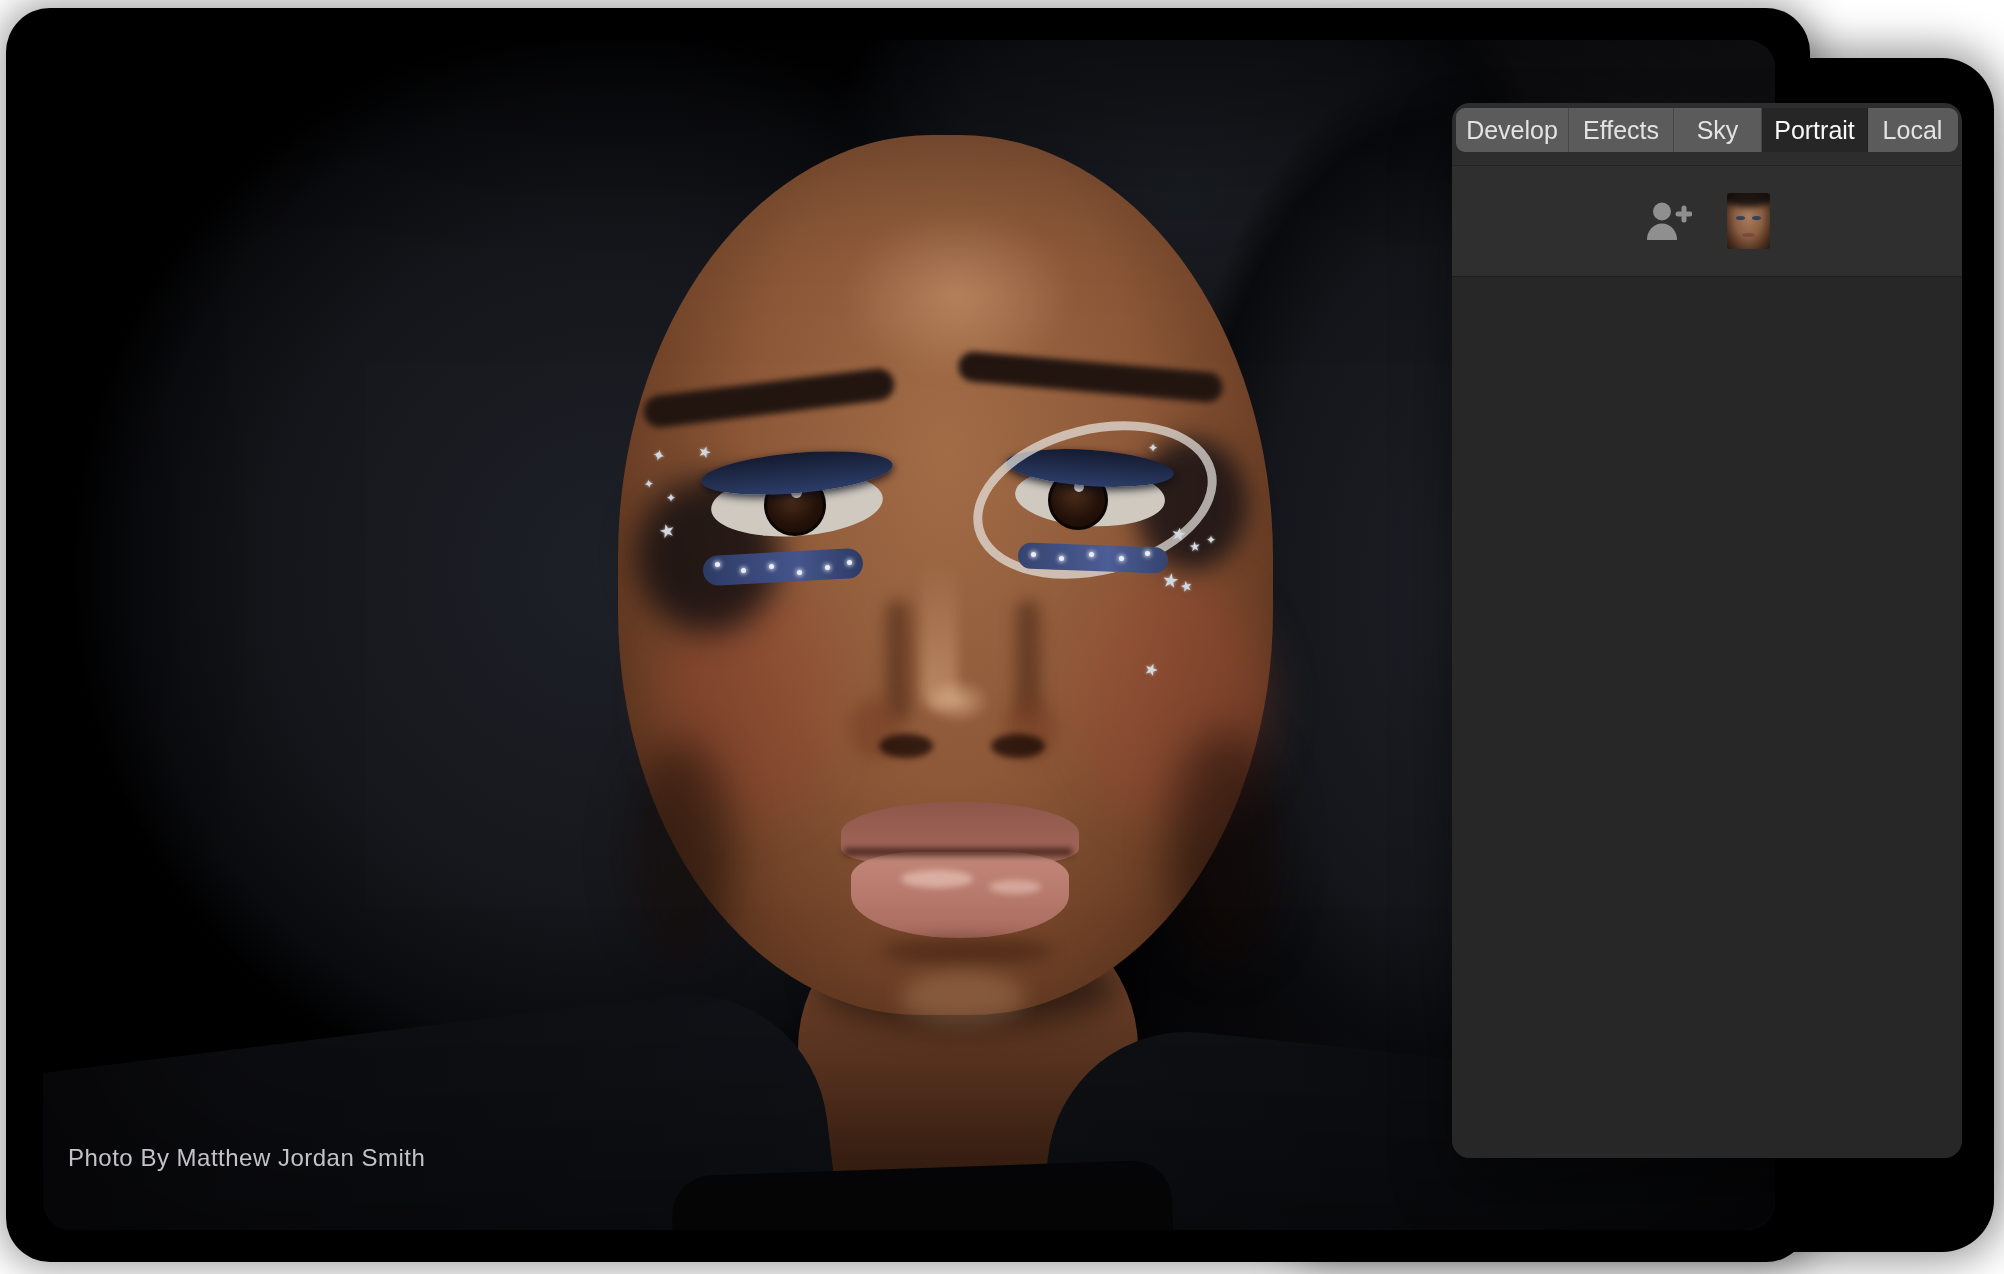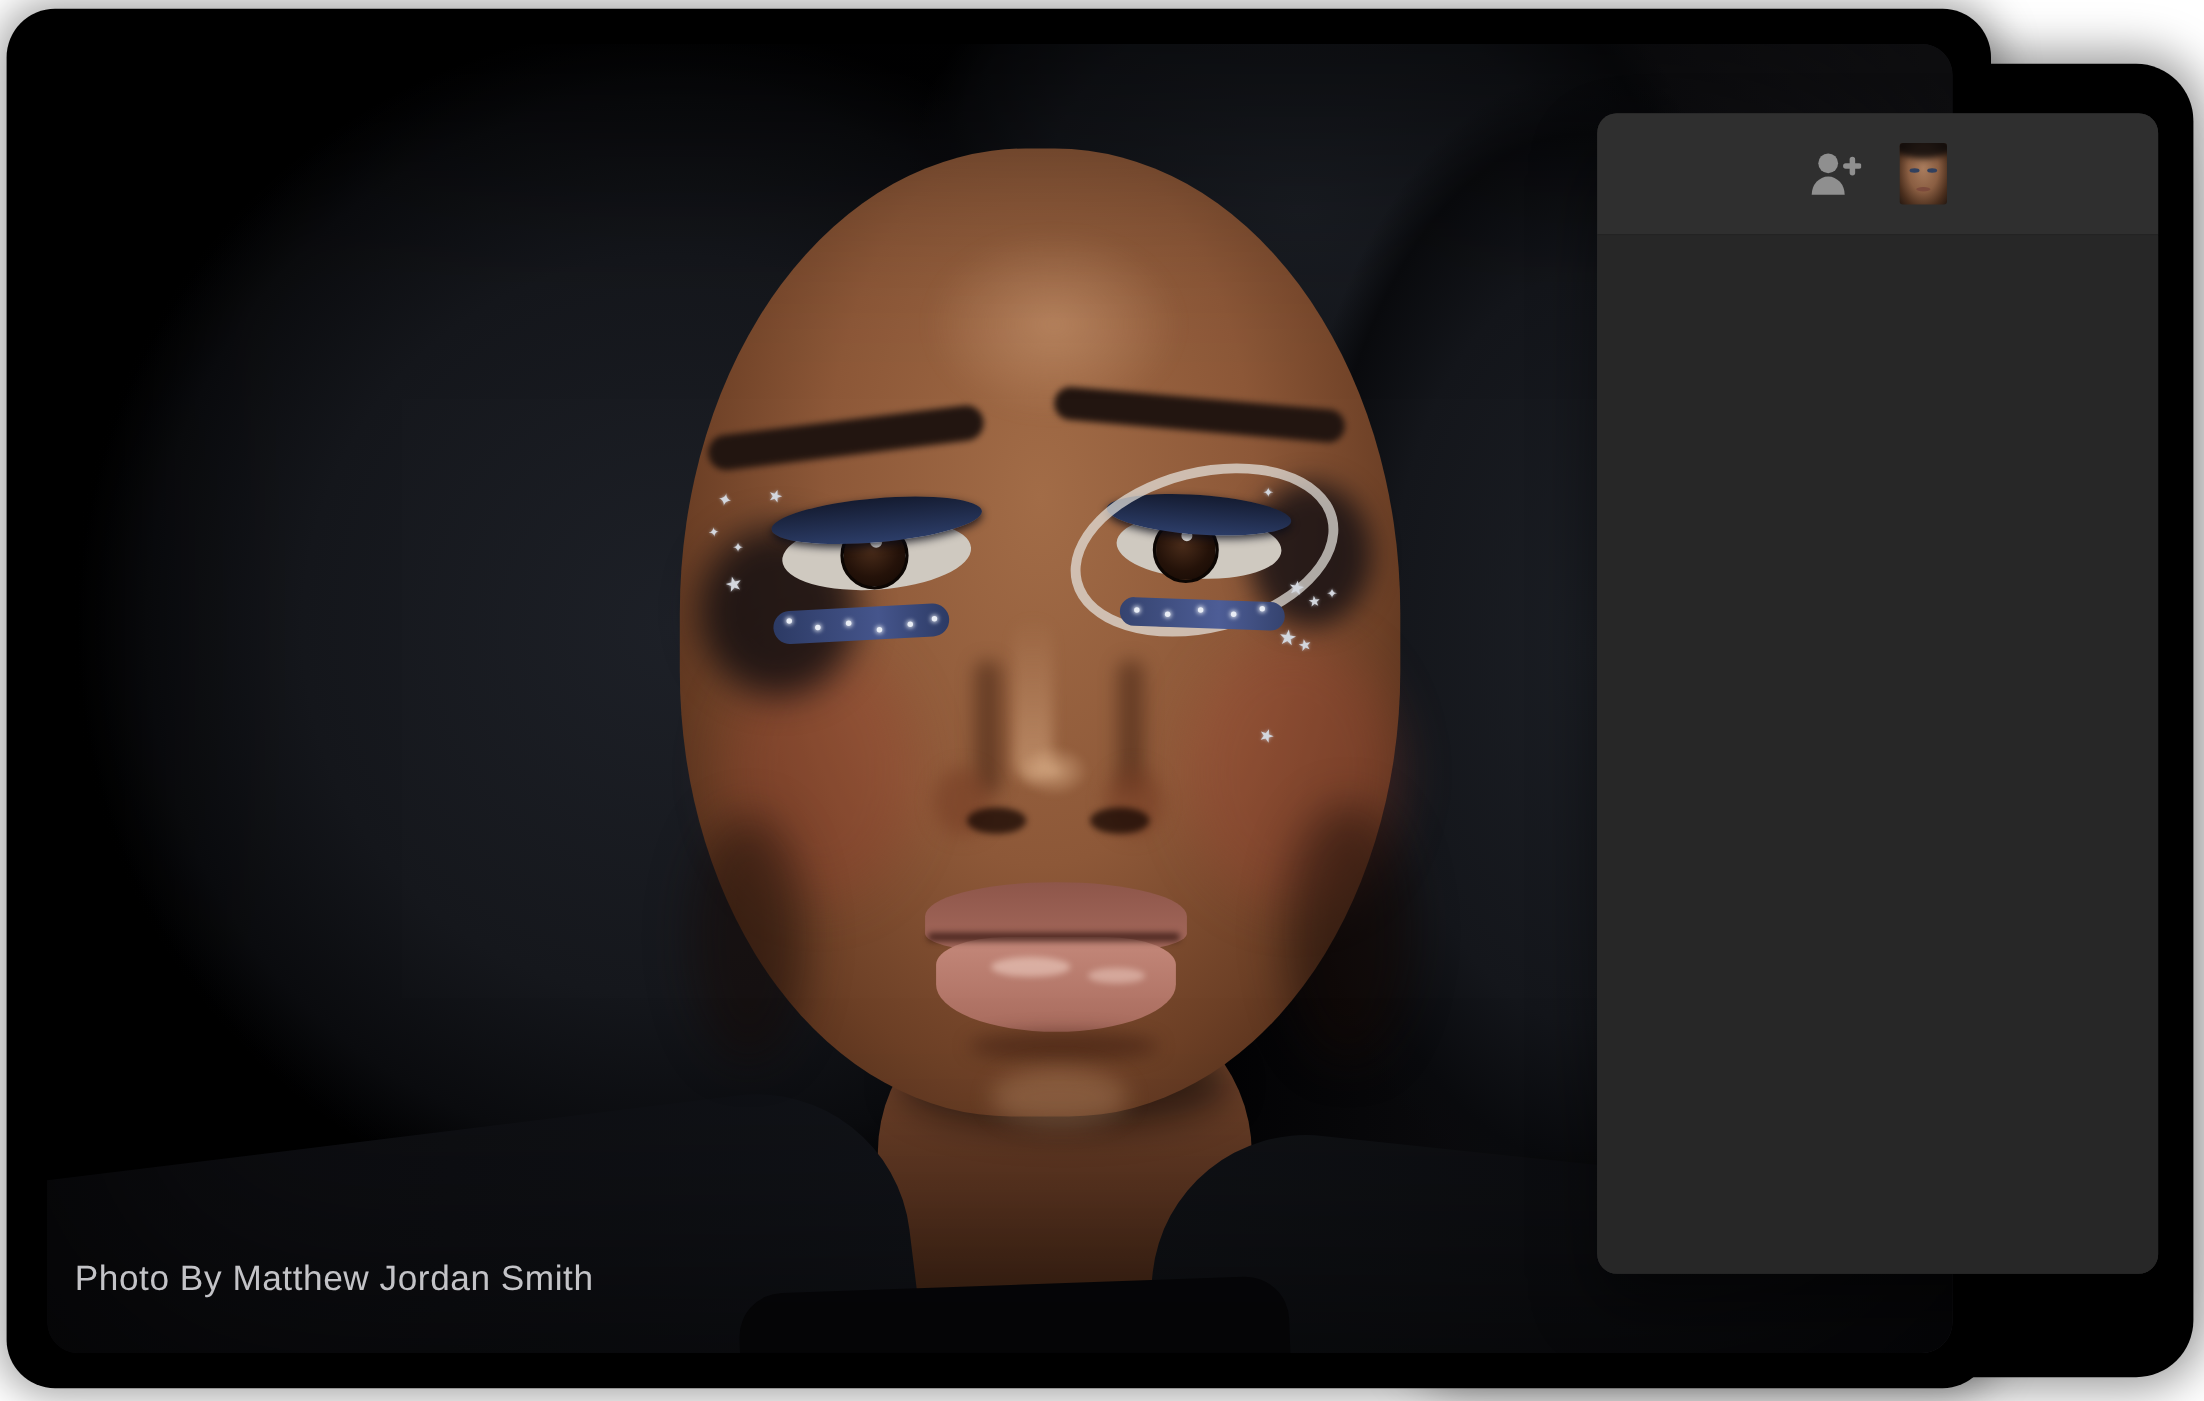--- a/index.html
+++ b/index.html
@@ -73,21 +73,21 @@
   .mouthline{left:800px;top:808px;width:230px;height:8px;border-radius:4px;background:rgba(44,17,11,.72);filter:blur(3px);}
   .lipBot{left:808px;top:812px;width:218px;height:86px;border-radius:35% 35% 60% 60%;background:linear-gradient(180deg,#c4887a,#a96c5e);}
   .gloss1{left:858px;top:830px;width:72px;height:18px;border-radius:50%;background:rgba(255,232,222,.45);filter:blur(3px);}
   .gloss2{left:946px;top:840px;width:52px;height:14px;border-radius:50%;background:rgba(255,232,222,.4);filter:blur(3px);}
   .chincrease{left:838px;top:898px;width:172px;height:26px;border-radius:50%;background:rgba(48,20,11,.45);filter:blur(8px);}
   .chinhl{left:858px;top:932px;width:124px;height:52px;border-radius:50%;background:rgba(226,176,136,.26);filter:blur(10px);}
 
   .star{position:absolute;color:#d3d7de;text-shadow:0 0 3px rgba(210,216,226,.8);line-height:1;}
   .vignette{left:0;top:0;width:100%;height:100%;box-shadow:inset 0 0 220px 60px rgba(0,0,0,.55);border-radius:28px;}
 
-  .credit{position:absolute;left:25px;top:1104px;font-size:32px;letter-spacing:.5px;color:#c3c3c7;}
+  .credit{position:absolute;left:25px;top:1104px;font-size:24px;letter-spacing:.5px;color:#c3c3c7;}
 
   
   .panel{position:absolute;left:1452px;top:103px;width:510px;height:1055px;border-radius:18px;background:#2d2d2d;
          box-shadow:0 30px 60px rgba(0,0,0,.45);display:flex;flex-direction:column;overflow:hidden;}
   .tabhead{padding:5px 4px 0 4px;height:63px;border-bottom:1px solid #232323;flex:0 0 auto;}
   .tabbar{display:flex;width:502px;height:44px;background:#5b5b5b;border-radius:9px;overflow:hidden;}
   .tab{display:flex;align-items:center;justify-content:center;height:100%;font-size:25px;color:#e3e3e3;cursor:default;border-right:1px solid rgba(0,0,0,.22);}
   .tab:last-child{border-right:none;}
   .tab.selected{background:#262626;color:#f7f7f7;}
   .t0{width:113px;} .t1{width:105px;} .t2{width:88px;} .t3{width:106px;} .t4{width:89px;}
@@ -186,20 +186,29 @@
     <div class="abs gloss1"></div>
     <div class="abs gloss2"></div>
     <div class="abs chincrease"></div>
     <div class="abs chinhl"></div>
 
     <div class="abs vignette"></div>
     <div class="credit">Photo By Matthew Jordan Smith</div>
   </div>
 
   <div class="panel">
+    <div class="tabhead">
+      <div class="tabbar">
+        <div class="tab t0">Develop</div>
+        <div class="tab t1">Effects</div>
+        <div class="tab t2">Sky</div>
+        <div class="tab t3 selected">Portrait</div>
+        <div class="tab t4">Local</div>
+      </div>
+    </div>
 
     <div class="facesrow">
       <svg class="addface" viewBox="0 0 48 40">
         <circle cx="18" cy="10.5" r="9" fill="#8f8f8f"></circle>
         <path d="M3 39 a15 16.5 0 0 1 30 0 z" fill="#8f8f8f"></path>
         <line x1="34" y1="13" x2="46" y2="13" stroke="#8f8f8f" stroke-width="5" stroke-linecap="round"></line>
         <line x1="40" y1="7" x2="40" y2="19" stroke="#8f8f8f" stroke-width="5" stroke-linecap="round"></line>
       </svg>
       <div class="thumb">
         <div class="th-hair"></div>

